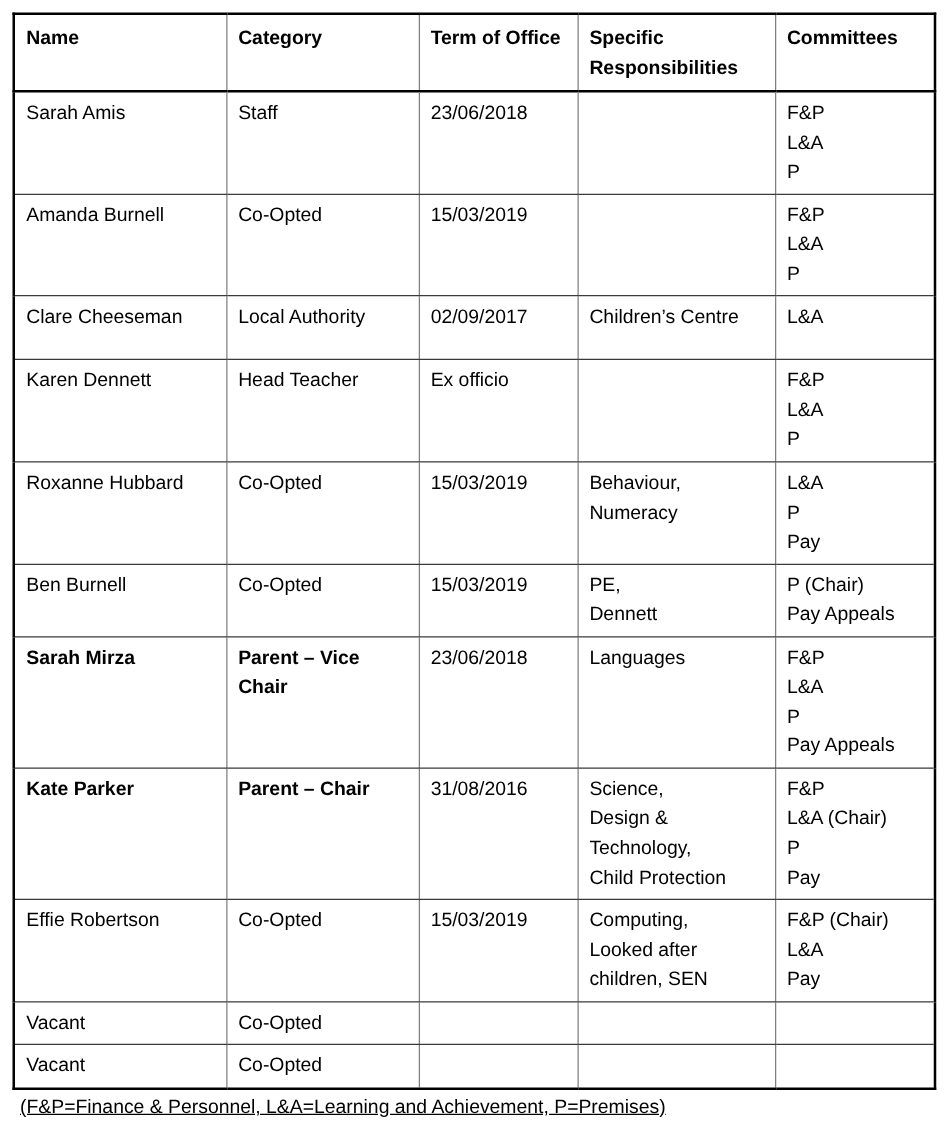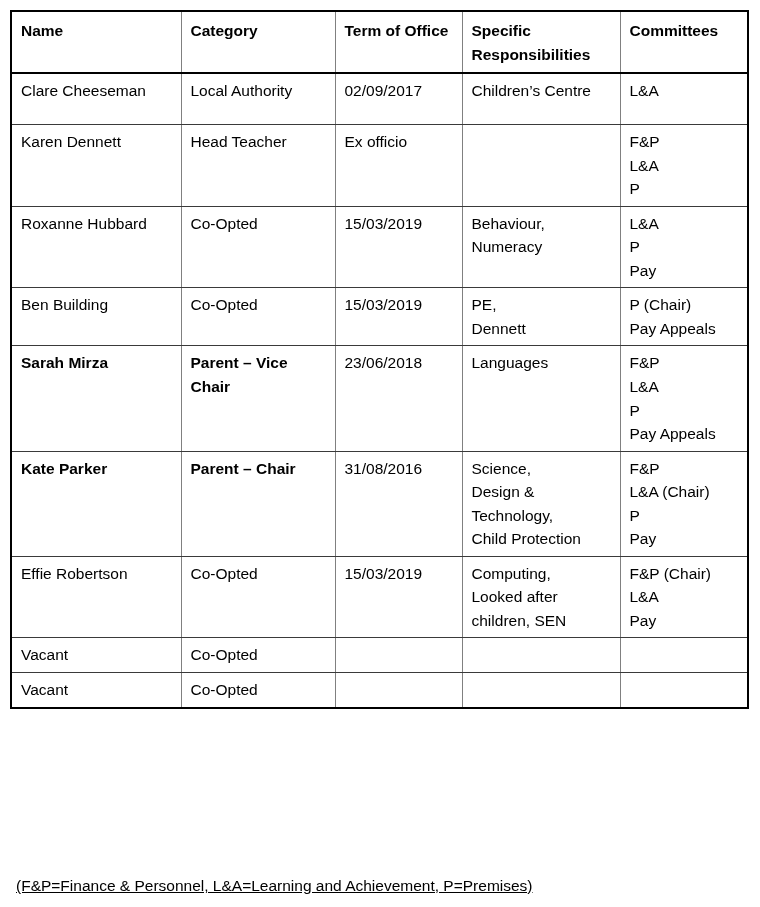--- a/index.html
+++ b/index.html
@@ -120,20 +120,74 @@
       <thead>
         <tr class="r-h">
           <th>Name</th>
           <th>Category</th>
           <th>Term of Office</th>
           <th>Specific Responsibilities</th>
           <th>Committees</th>
         </tr>
       </thead>
       <tbody id="table-body">
+          <tr class="r-0">
+            <td>
+              <div class="cell-lines">
+                <span>Sarah Amis</span>
+              </div>
+            </td>
+            <td>
+              <div class="cell-lines">
+                <span>Staff</span>
+              </div>
+            </td>
+            <td>
+              <div class="cell-lines">
+                <span>23/06/2018</span>
+              </div>
+            </td>
+            <td>
+              <div class="cell-lines"></div>
+            </td>
+            <td>
+              <div class="cell-lines">
+                <span>F&amp;P</span>
+                <span>L&amp;A</span>
+                <span>P</span>
+              </div>
+            </td>
+          </tr>
+          <tr class="r-2">
+            <td>
+              <div class="cell-lines">
+                <span>Amanda Burnell</span>
+              </div>
+            </td>
+            <td>
+              <div class="cell-lines">
+                <span>Co-Opted</span>
+              </div>
+            </td>
+            <td>
+              <div class="cell-lines">
+                <span>15/03/2019</span>
+              </div>
+            </td>
+            <td>
+              <div class="cell-lines"></div>
+            </td>
+            <td>
+              <div class="cell-lines">
+                <span>F&amp;P</span>
+                <span>L&amp;A</span>
+                <span>P</span>
+              </div>
+            </td>
+          </tr>
           <tr class="r-3">
             <td>
               <div class="cell-lines">
                 <span>Clare Cheeseman</span>
               </div>
             </td>
             <td>
               <div class="cell-lines">
                 <span>Local Authority</span>
               </div>
@@ -207,21 +261,21 @@
               <div class="cell-lines">
                 <span>L&amp;A</span>
                 <span>P</span>
                 <span>Pay</span>
               </div>
             </td>
           </tr>
           <tr class="r-6">
             <td>
               <div class="cell-lines">
-                <span>Ben Building</span>
+                <span>Ben Burnell</span>
               </div>
             </td>
             <td>
               <div class="cell-lines">
                 <span>Co-Opted</span>
               </div>
             </td>
             <td>
               <div class="cell-lines">
                 <span>15/03/2019</span>

